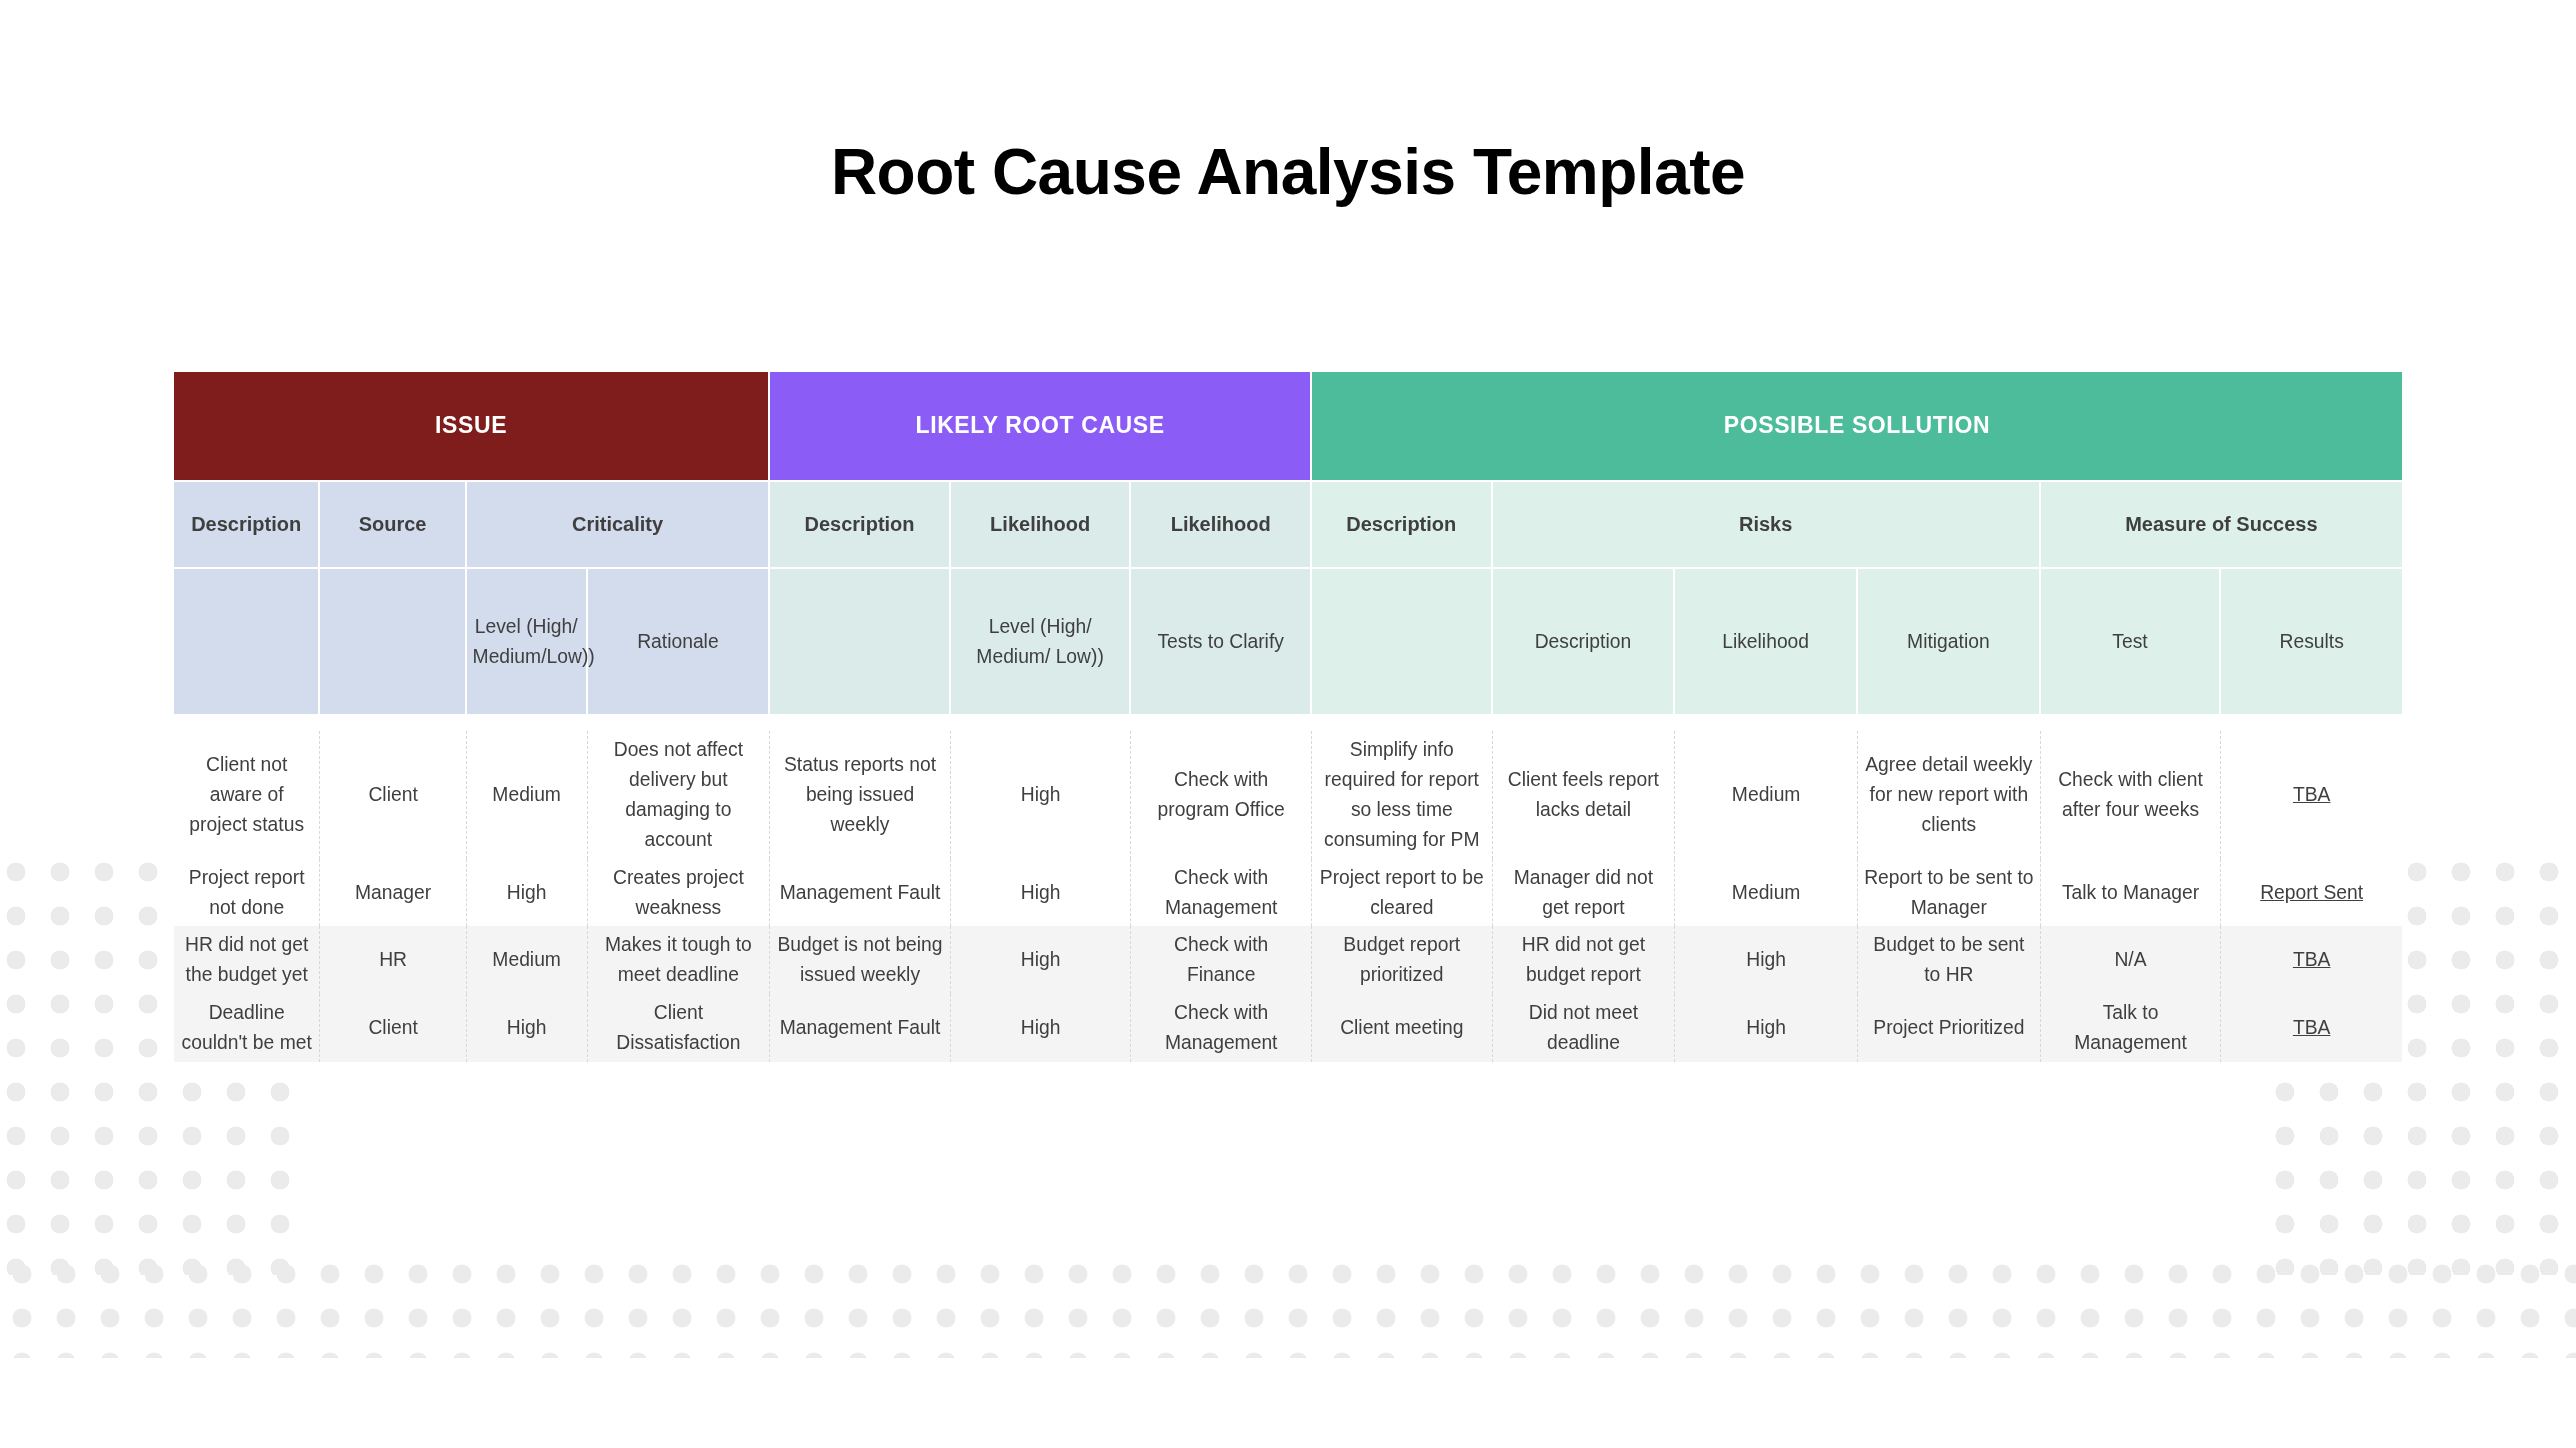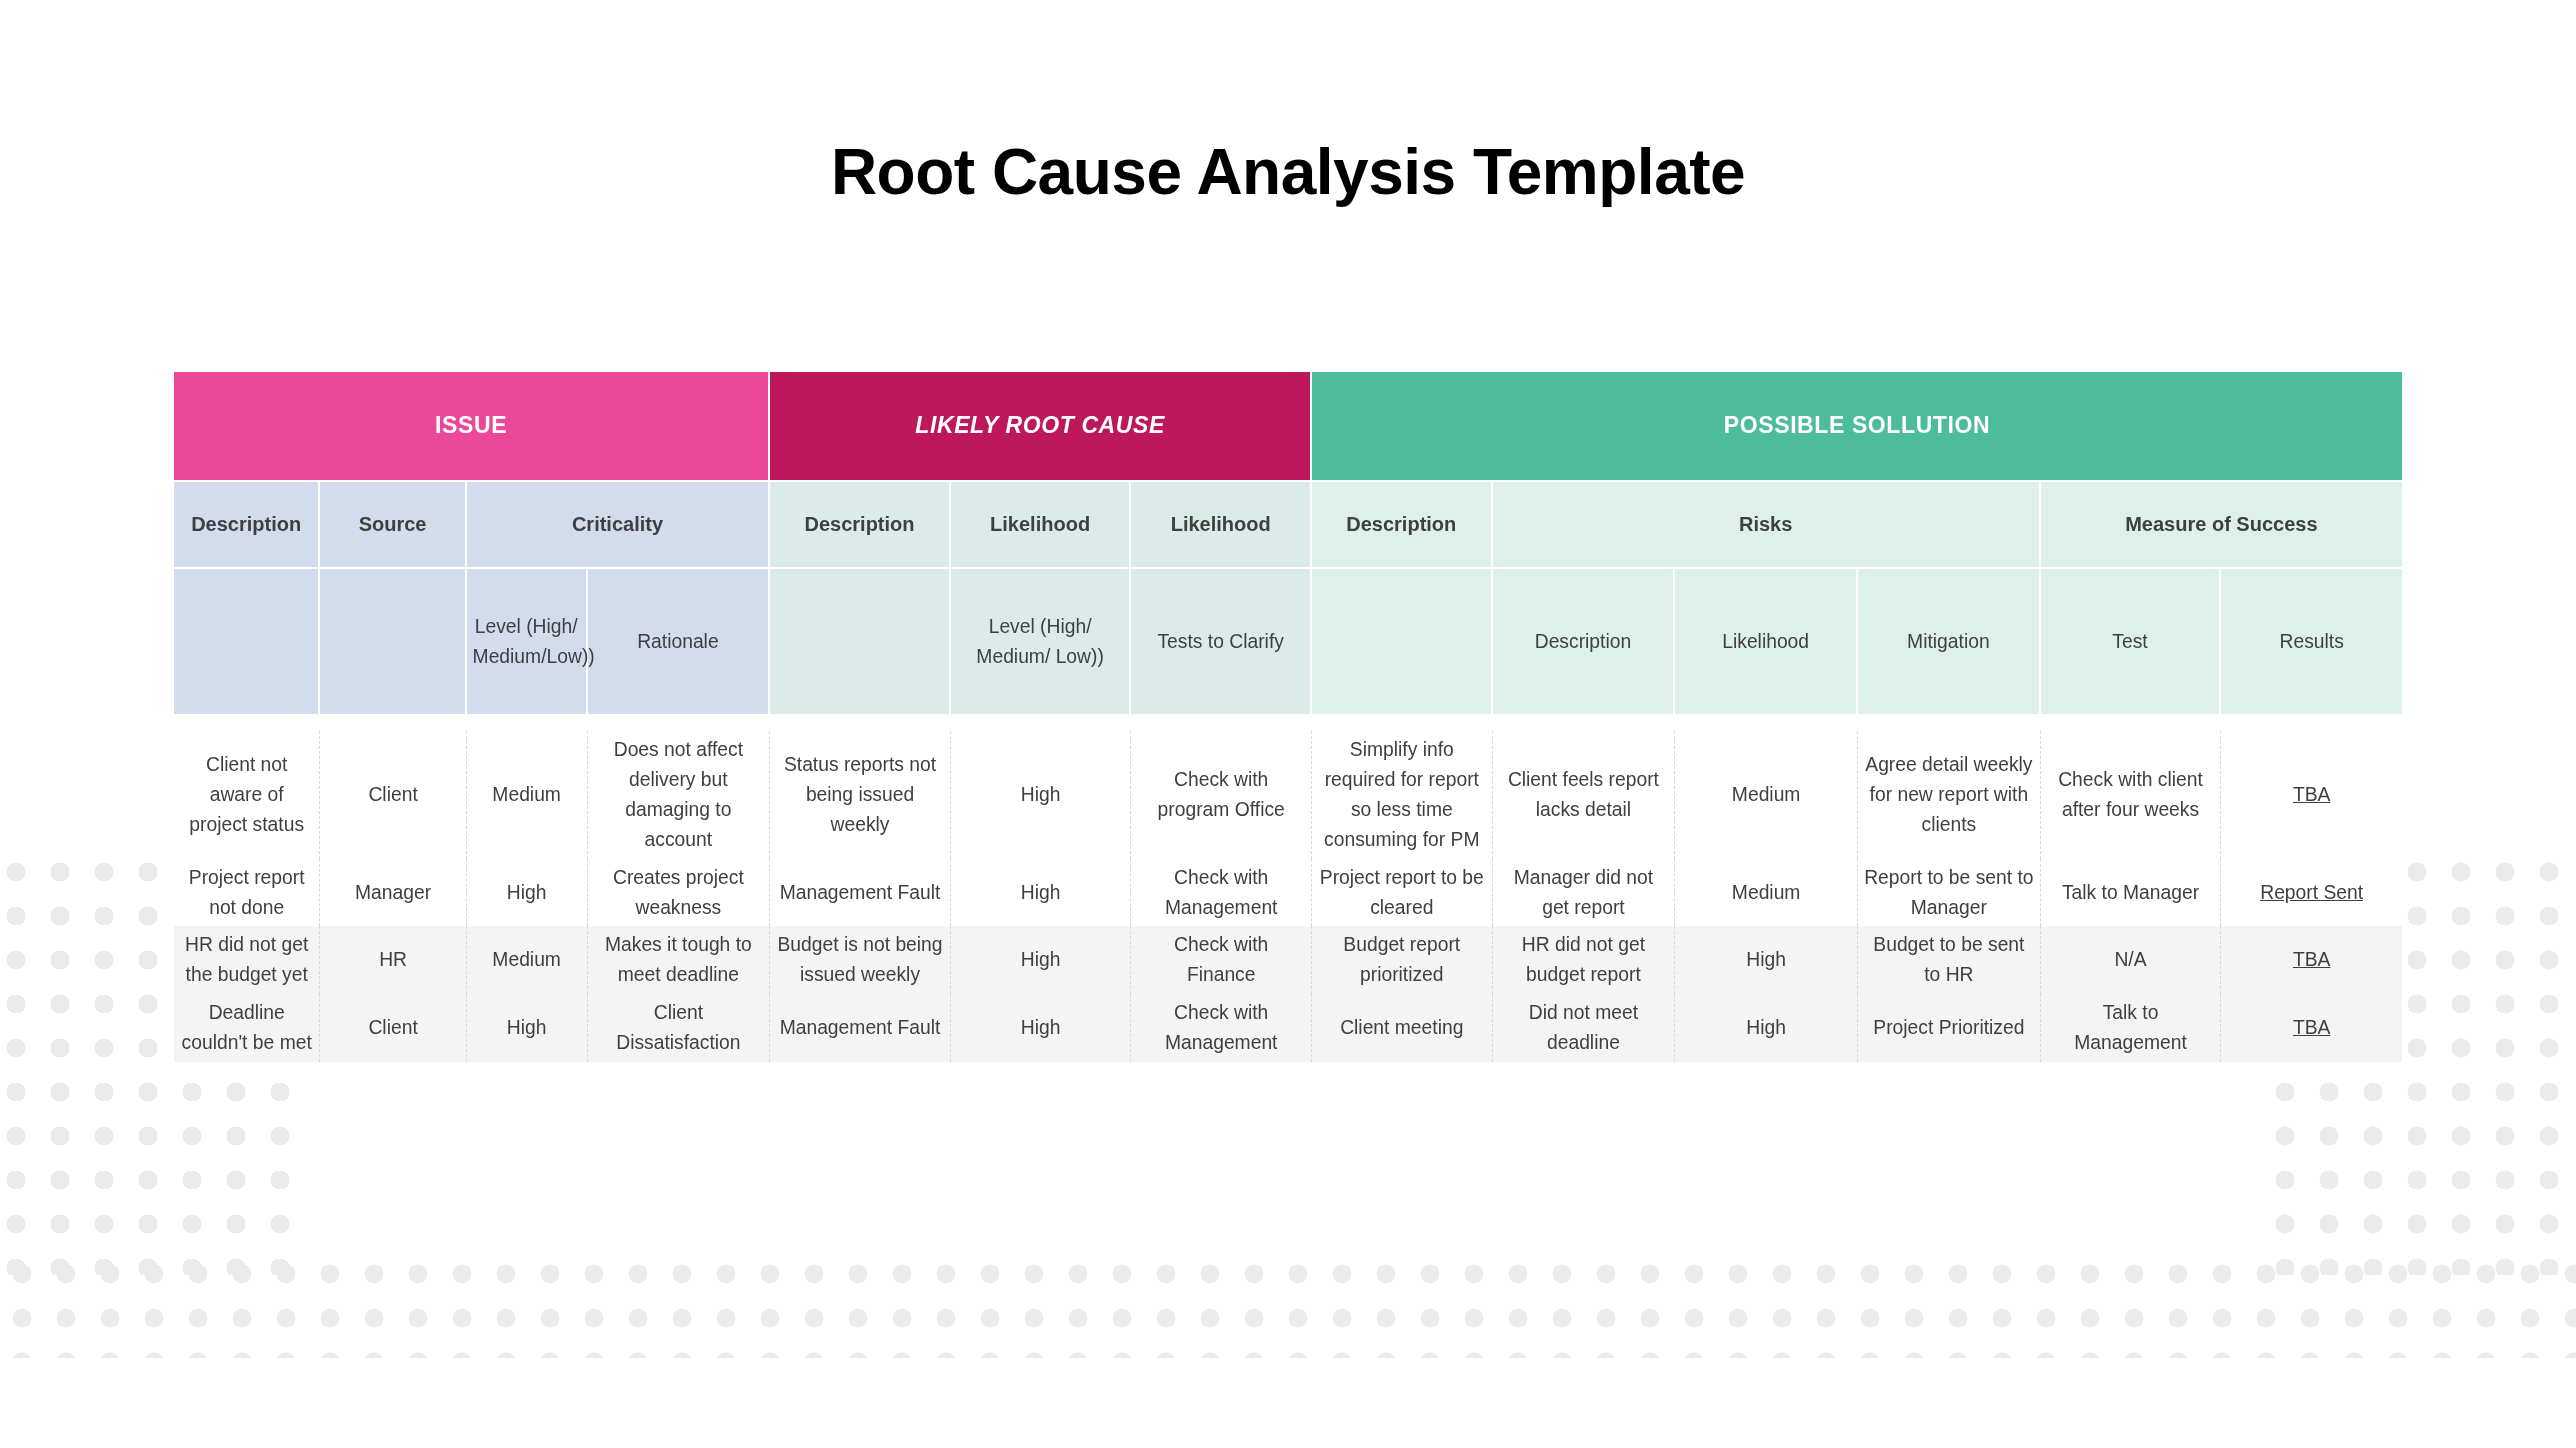--- a/index.html
+++ b/index.html
@@ -65,22 +65,22 @@
 
   
   .band {
     height: 108px;
     color: #ffffff;
     font-size: 23px;
     font-weight: bold;
     letter-spacing: 0.6px;
     border-right: 2.9px solid #ffffff;
   }
-  .band-issue    { background: #ec4899; }
-  .band-cause    { background: #be185d; font-style: italic; }
+  .band-issue    { background: #7f1d1d; }
+  .band-cause    { background: #8b5cf6; }
   .band-solution { background: #4cbc9a; border-right: none; margin-left: 25px; }
 
   
   .hdr2 {
     height: 87px;
     font-size: 20px;
     font-weight: bold;
     color: #3f3f3f;
     border-right: 2.9px solid #ffffff;
     border-top: 2.9px solid #ffffff;

